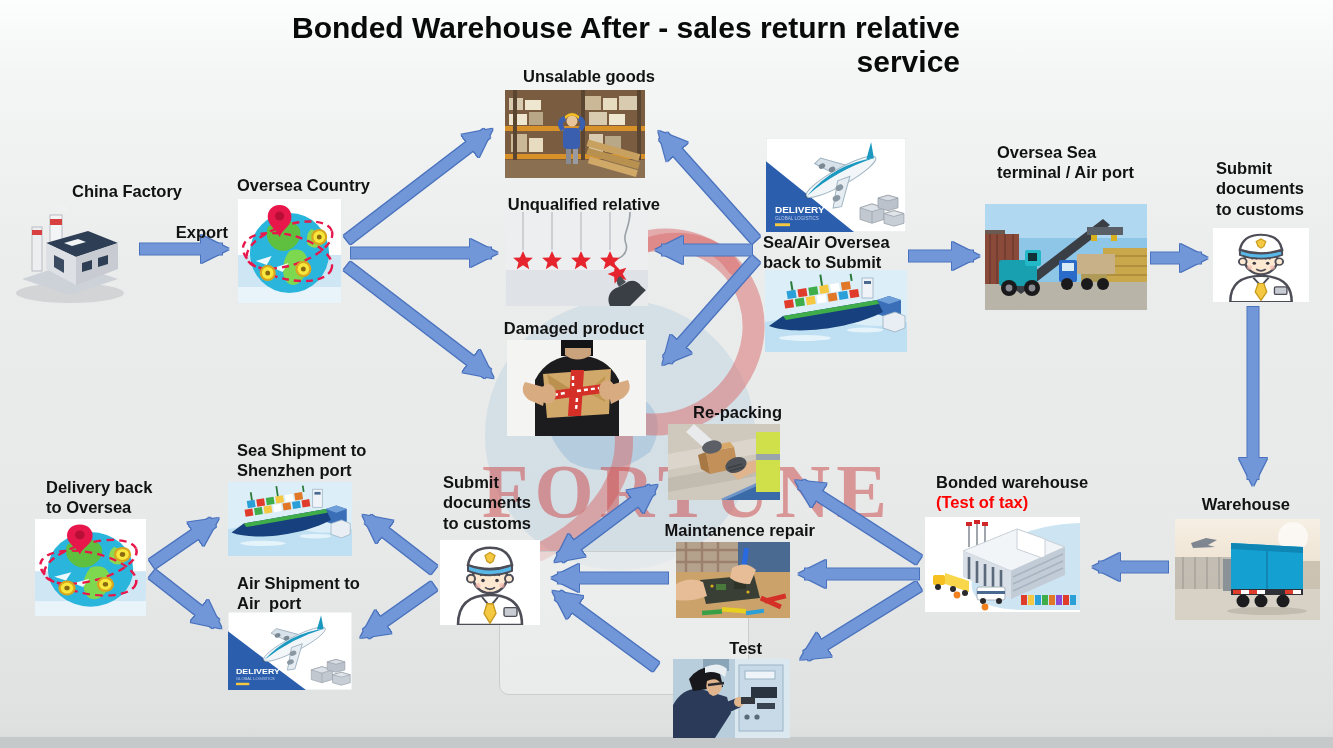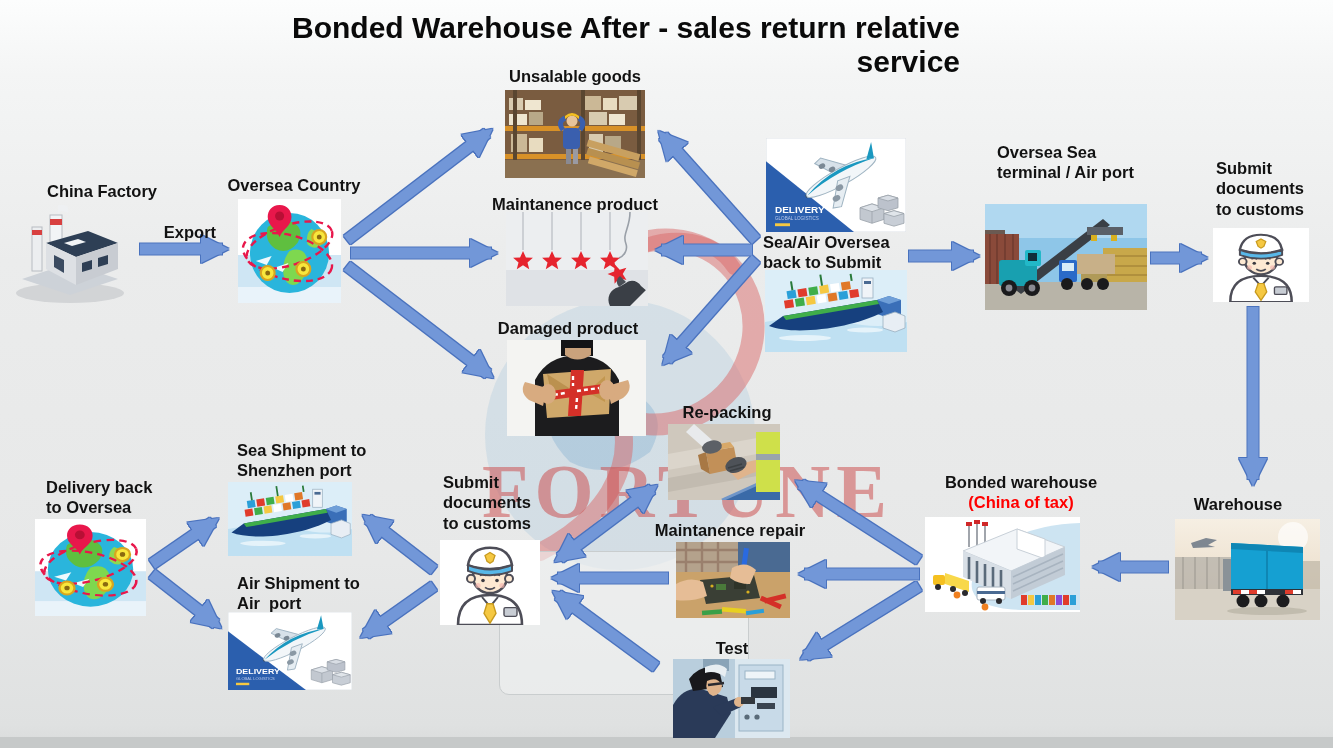--- a/index.html
+++ b/index.html
@@ -3,21 +3,21 @@
 <meta charset="utf-8">
 <style>
   html,body{margin:0;padding:0;background:#888;}
   .canvas{position:relative;width:1333px;height:748px;overflow:hidden;
     font-family:"Liberation Sans",sans-serif;
     background:linear-gradient(180deg,#fcfdfd 0%,#f4f5f5 10%,#ebecec 35%,#e7e8e8 75%,#dfe1e1 97%,#d8dada 100%);}
   .strip{position:absolute;left:0;right:0;bottom:0;height:11px;background:#c6c9c9;z-index:3;}
   .title{position:absolute;left:290px;top:11px;width:670px;text-align:right;
     font-size:30px;font-weight:bold;color:#0a0a0a;z-index:8;}
   .lbl{position:absolute;font-weight:bold;color:#121212;font-size:16.5px;line-height:1.24;z-index:8;}
-  .center{text-align:center;}
+  .center{text-align:right;}
   .pre{white-space:pre;}
   .red{color:#ff0000;}
   .img{position:absolute;z-index:4;display:block;}
   #arrows{position:absolute;left:0;top:0;z-index:6;pointer-events:none;}
   .wm-text{position:absolute;left:482px;top:448px;z-index:1;
     font-family:"Liberation Serif",serif;font-weight:bold;font-size:76px;
     letter-spacing:6px;color:rgba(203,74,74,0.52);z-index:1;}
   .wm-logo{position:absolute;left:470px;top:220px;z-index:1;}
   .panel{position:absolute;left:499px;top:551px;width:248px;height:142px;
     background:rgba(240,242,242,0.6);border:1px solid #c9cdce;border-radius:10px;z-index:2;}
@@ -159,39 +159,39 @@
   <div class="wm-text">FORTUNE</div>
   <div class="panel"></div>
   <div class="strip"></div>
 
   <div class="title">Bonded Warehouse After - sales return relative service</div>
 
   <div class="lbl center" style="left:22px;top:181px;width:160px;">China Factory</div>
   <div class="lbl center" style="left:152px;top:222px;width:76px;">Export</div>
   <div class="lbl center" style="left:218px;top:175px;width:152px;">Oversea Country</div>
   <div class="lbl center" style="left:495px;top:66px;width:160px;">Unsalable goods</div>
-  <div class="lbl center" style="left:490px;top:194px;width:170px;">Maintanence product</div>
+  <div class="lbl center" style="left:490px;top:194px;width:170px;">Unqualified relative</div>
   <div class="lbl center" style="left:492px;top:318px;width:152px;">Damaged product</div>
   <div class="lbl" style="left:763px;top:232px;width:160px;">
     <div>Sea/Air Oversea</div>
     <div>back to Submit</div>
   </div>
   <div class="lbl" style="left:997px;top:142px;width:170px;">
     <div>Oversea Sea</div>
     <div>terminal / Air port</div>
   </div>
   <div class="lbl" style="left:1216px;top:158px;width:110px;">
     <div>Submit</div>
     <div>documents</div>
     <div>to customs</div>
   </div>
   <div class="lbl center" style="left:1186px;top:494px;width:104px;">Warehouse</div>
-  <div class="lbl" style="left:936px;top:472px;width:170px;text-align:center;">
+  <div class="lbl" style="left:936px;top:472px;width:170px;">
     <div>Bonded warehouse</div>
-    <div class="red">(China of tax)</div>
+    <div class="red">(Test of tax)</div>
   </div>
   <div class="lbl center" style="left:672px;top:402px;width:110px;">Re-packing</div>
   <div class="lbl center" style="left:645px;top:520px;width:170px;">Maintanence repair</div>
   <div class="lbl center" style="left:702px;top:638px;width:60px;">Test</div>
   <div class="lbl" style="left:443px;top:472px;width:110px;">
     <div>Submit</div>
     <div>documents</div>
     <div>to customs</div>
   </div>
   <div class="lbl" style="left:237px;top:440px;width:150px;">

